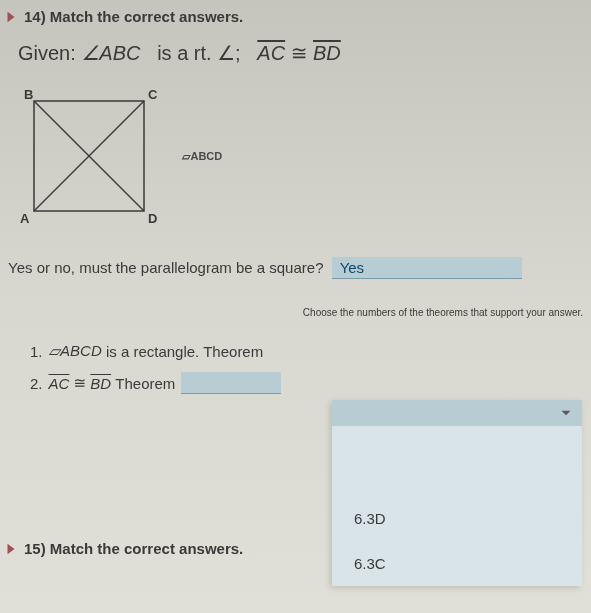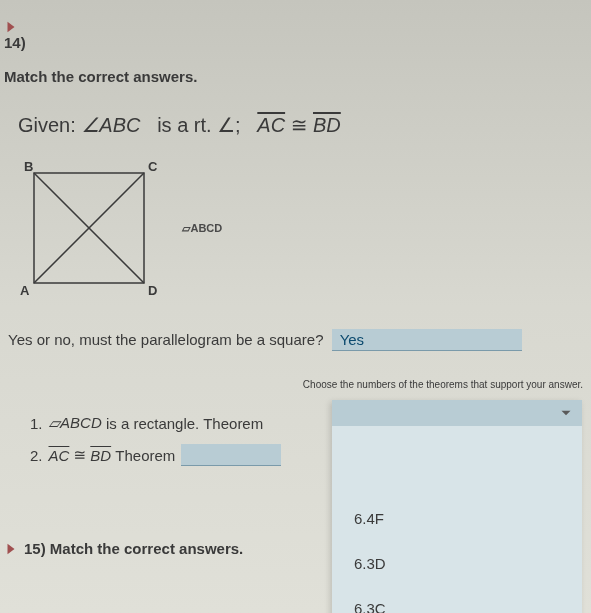--- a/index.html
+++ b/index.html
@@ -11,24 +11,24 @@
       width: 591px;
       height: 613px;
       font-family: Arial, sans-serif;
       background: linear-gradient(to bottom, #c5c5bd 0%, #d8d8d0 50%, #e0e0d8 100%);
       color: #3a3a3a;
       position: relative;
       overflow: hidden;
     }
     .question-header {
       display: flex;
-      padding: 20px 4px;
+      align-items: center;
+      padding: 8px 4px;
       font-weight: bold;
       font-size: 15px;
-      flex-direction: column;
     }
     .arrow-icon {
       width: 14px;
       height: 14px;
       margin-right: 6px;
       fill: #a05050;
     }
     .given-line {
       padding: 8px 20px 12px 18px;
       font-size: 20px;
@@ -199,21 +199,20 @@
   </div>
 </div>
 
 <div class="dropdown-panel">
   <div class="dropdown-header">
     <svg class="chevron-icon" viewBox="0 0 16 16">
       <path d="M2 5 L8 11 L14 5 Z"></path>
     </svg>
   </div>
   <div class="dropdown-spacer"></div>
-  <div class="dropdown-item">6.4F</div>
   <div class="dropdown-item">6.3D</div>
   <div class="dropdown-item">6.3C</div>
 </div>
 
 <div class="question-15">
   <svg class="arrow-icon" viewBox="0 0 16 16">
     <path d="M4 2 L12 8 L4 14 Z"></path>
   </svg>
   <span>15)</span>
   <span>&nbsp;</span>

